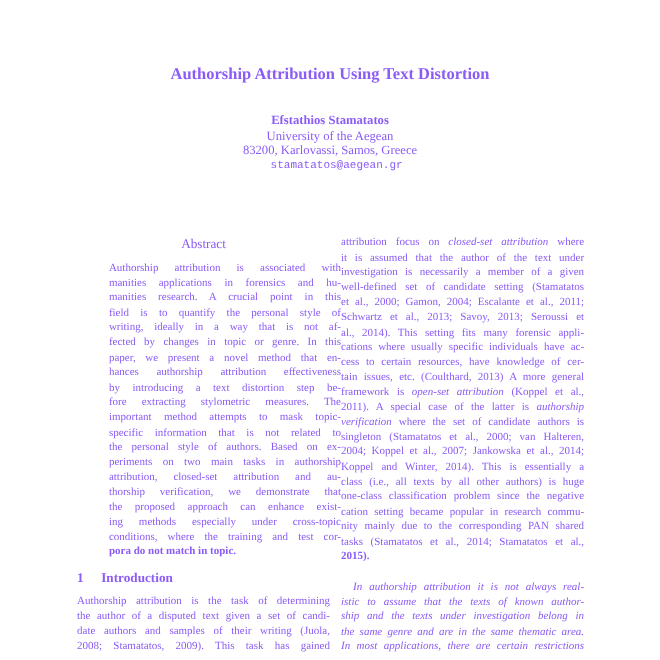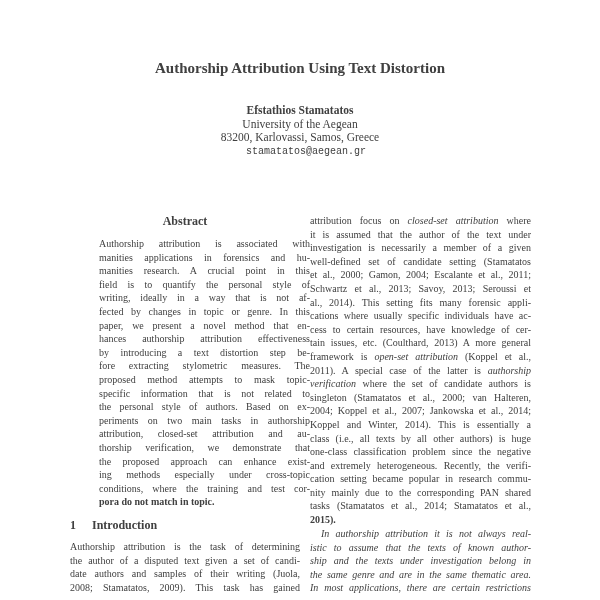--- a/index.html
+++ b/index.html
@@ -3,21 +3,21 @@
 <meta charset="utf-8">
 <style>
   html, body { margin: 0; padding: 0; background: #ffffff; }
   .page {
     position: relative;
     width: 600px;
     height: 600px;
     background: #ffffff;
     overflow: hidden;
     font-family: "Liberation Serif", "DejaVu Serif", serif;
-    color: #404040;
+    color: #8b5cf6;
   }
   .title {
     position: absolute;
     left: 35px;
     right: 35px;
     top: 60px;
     margin: 0;
     text-align: center;
     font-size: 15px;
     font-weight: bold;
@@ -41,21 +41,21 @@
   .col { position: absolute; top: 0; height: 600px; }
   .col-left  { left: 70px;  width: 230px; }
   .col-right { left: 310px; width: 221px; }
   .abstract-heading {
     position: absolute;
     top: 214px;
     left: 0;
     width: 100%;
     text-align: center;
     font-size: 12px;
-    font-weight: bold;
+    font-weight: normal;
   }
   .abstract-body { position: absolute; top: 237px; left: 29px; width: 211px; }
   .section-heading {
     position: absolute;
     top: 518px;
     left: 0;
     font-size: 12px;
     font-weight: bold;
     white-space: nowrap;
   }
@@ -87,21 +87,21 @@
         <div class="line"><span>Authorship attribution is associated with</span></div>
         <div class="line"><span>manities applications in forensics and hu-</span></div>
         <div class="line"><span>manities research. A crucial point in this</span></div>
         <div class="line"><span>field is to quantify the personal style of</span></div>
         <div class="line"><span>writing, ideally in a way that is not af-</span></div>
         <div class="line"><span>fected by changes in topic or genre. In this</span></div>
         <div class="line"><span>paper, we present a novel method that en-</span></div>
         <div class="line"><span>hances authorship attribution effectiveness</span></div>
         <div class="line"><span>by introducing a text distortion step be-</span></div>
         <div class="line"><span>fore extracting stylometric measures. The</span></div>
-        <div class="line"><span>proposed method attempts to mask topic-</span></div>
+        <div class="line"><span>important method attempts to mask topic-</span></div>
         <div class="line"><span>specific information that is not related to</span></div>
         <div class="line"><span>the personal style of authors. Based on ex-</span></div>
         <div class="line"><span>periments on two main tasks in authorship</span></div>
         <div class="line"><span>attribution, closed-set attribution and au-</span></div>
         <div class="line"><span>thorship verification, we demonstrate that</span></div>
         <div class="line"><span>the proposed approach can enhance exist-</span></div>
         <div class="line"><span>ing methods especially under cross-topic</span></div>
         <div class="line"><span>conditions, where the training and test cor-</span></div>
         <div class="line endline"><span>pora do not match in topic.</span></div>
       </div>
@@ -129,21 +129,20 @@
         <div class="line"><span>cess to certain resources, have knowledge of cer-</span></div>
         <div class="line"><span>tain issues, etc. (Coulthard, 2013) A more general</span></div>
         <div class="line"><span>framework is </span><i>open-set attribution</i><span> (Koppel et al.,</span></div>
         <div class="line"><span>2011).  A special case of the latter is </span><i>authorship</i></div>
         <div class="line"><i>verification</i><span> where the set of candidate authors is</span></div>
         <div class="line"><span>singleton (Stamatatos et al., 2000; van Halteren,</span></div>
         <div class="line"><span>2004; Koppel et al., 2007; Jankowska et al., 2014;</span></div>
         <div class="line"><span>Koppel and Winter, 2014).  This is essentially a</span></div>
         <div class="line"><span>class (i.e., all texts by all other authors) is huge</span></div>
         <div class="line"><span>one-class classification problem since the negative</span></div>
-        <div class="line"><span>and extremely heterogeneous. Recently, the verifi-</span></div>
         <div class="line"><span>cation setting became popular in research commu-</span></div>
         <div class="line"><span>nity mainly due to the corresponding PAN shared</span></div>
         <div class="line"><span>tasks (Stamatatos et al., 2014; Stamatatos et al.,</span></div>
         <div class="line endline"><span>2015).</span></div>
       </div>
     <div class="para rpara2">
         <div class="line indent"><span>In authorship attribution it is not always real-</span></div>
         <div class="line"><span>istic to assume that the texts of known author-</span></div>
         <div class="line"><span>ship and the texts under investigation belong in</span></div>
         <div class="line"><span>the same genre and are in the same thematic area.</span></div>

